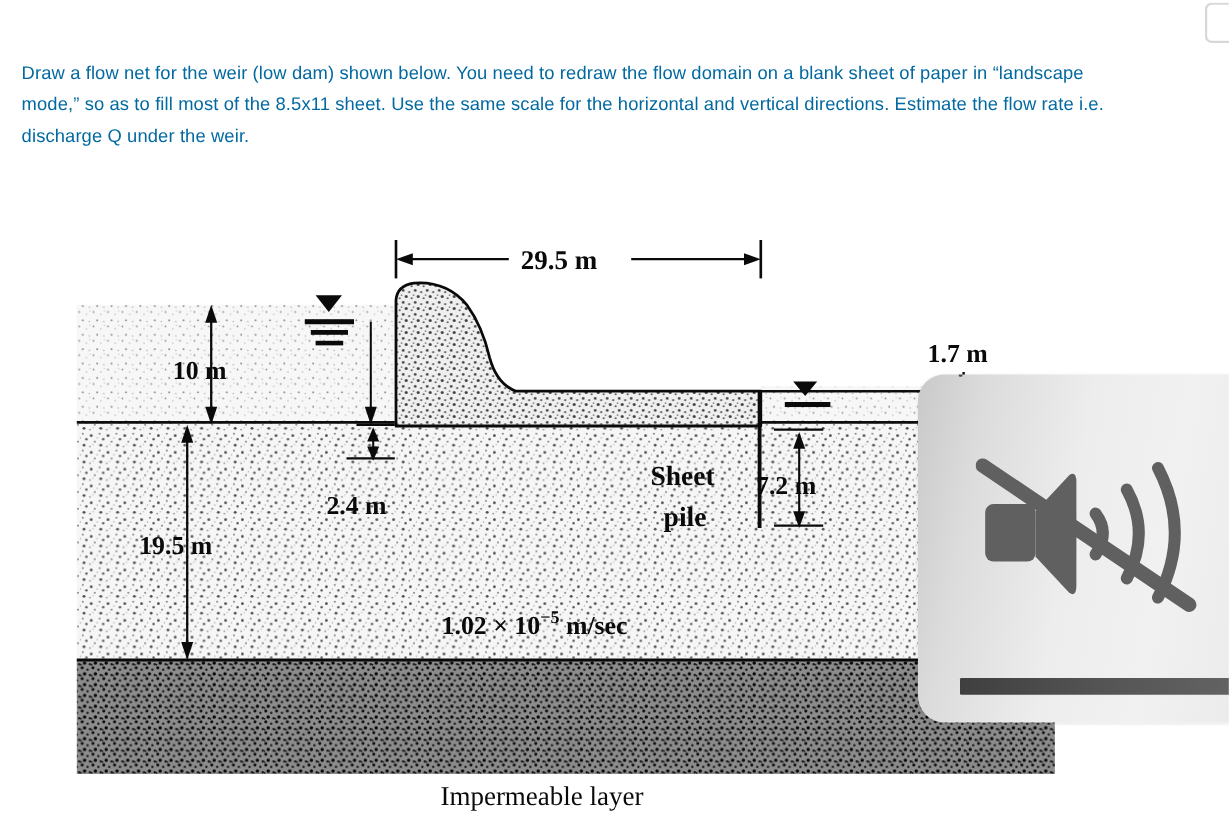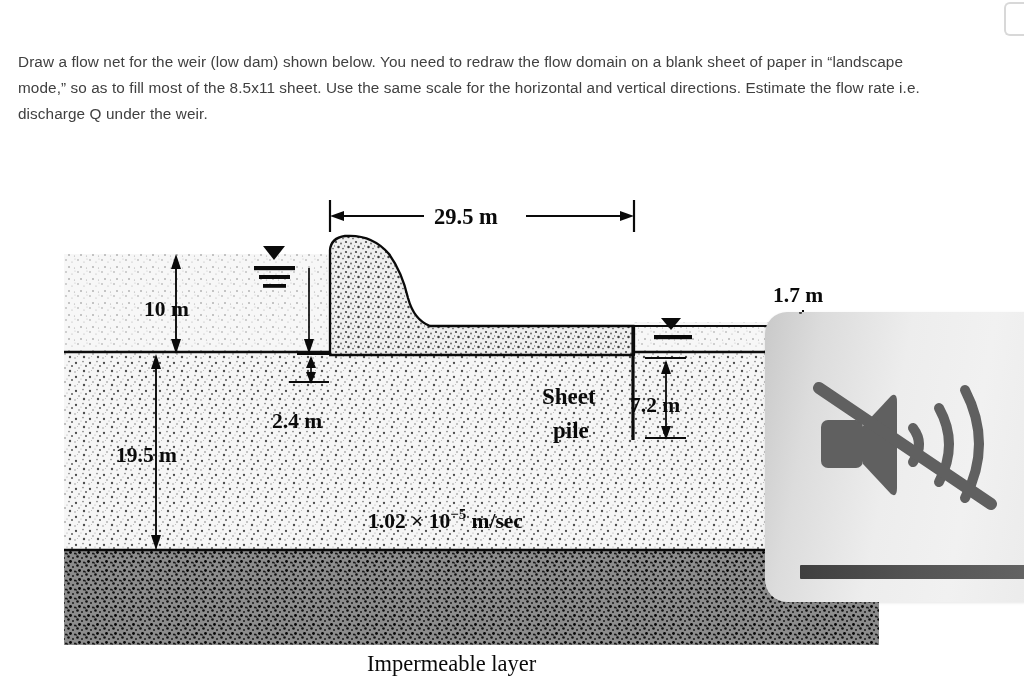--- a/index.html
+++ b/index.html
@@ -7,21 +7,21 @@
     width:1024px;height:681px;
     background:#ffffff;
     font-family:"Liberation Sans", sans-serif;
     position:relative;overflow:hidden;
   }
   #page{position:absolute;inset:0;}
 
   
   .question{
     position:absolute;left:18px;top:34px;width:920px;
-    font-size:15.3px;line-height:26px;color:#404040;
+    font-size:15.3px;line-height:26px;color:#0369a1;
     font-family:"Liberation Sans", sans-serif;
     letter-spacing:.1px;
   }
 
   
   .figure{position:absolute;left:4px;top:150px;width:1024px;height:531px;}
   .fig-svg{position:absolute;left:0;top:0;}
 
   
   .osd{

